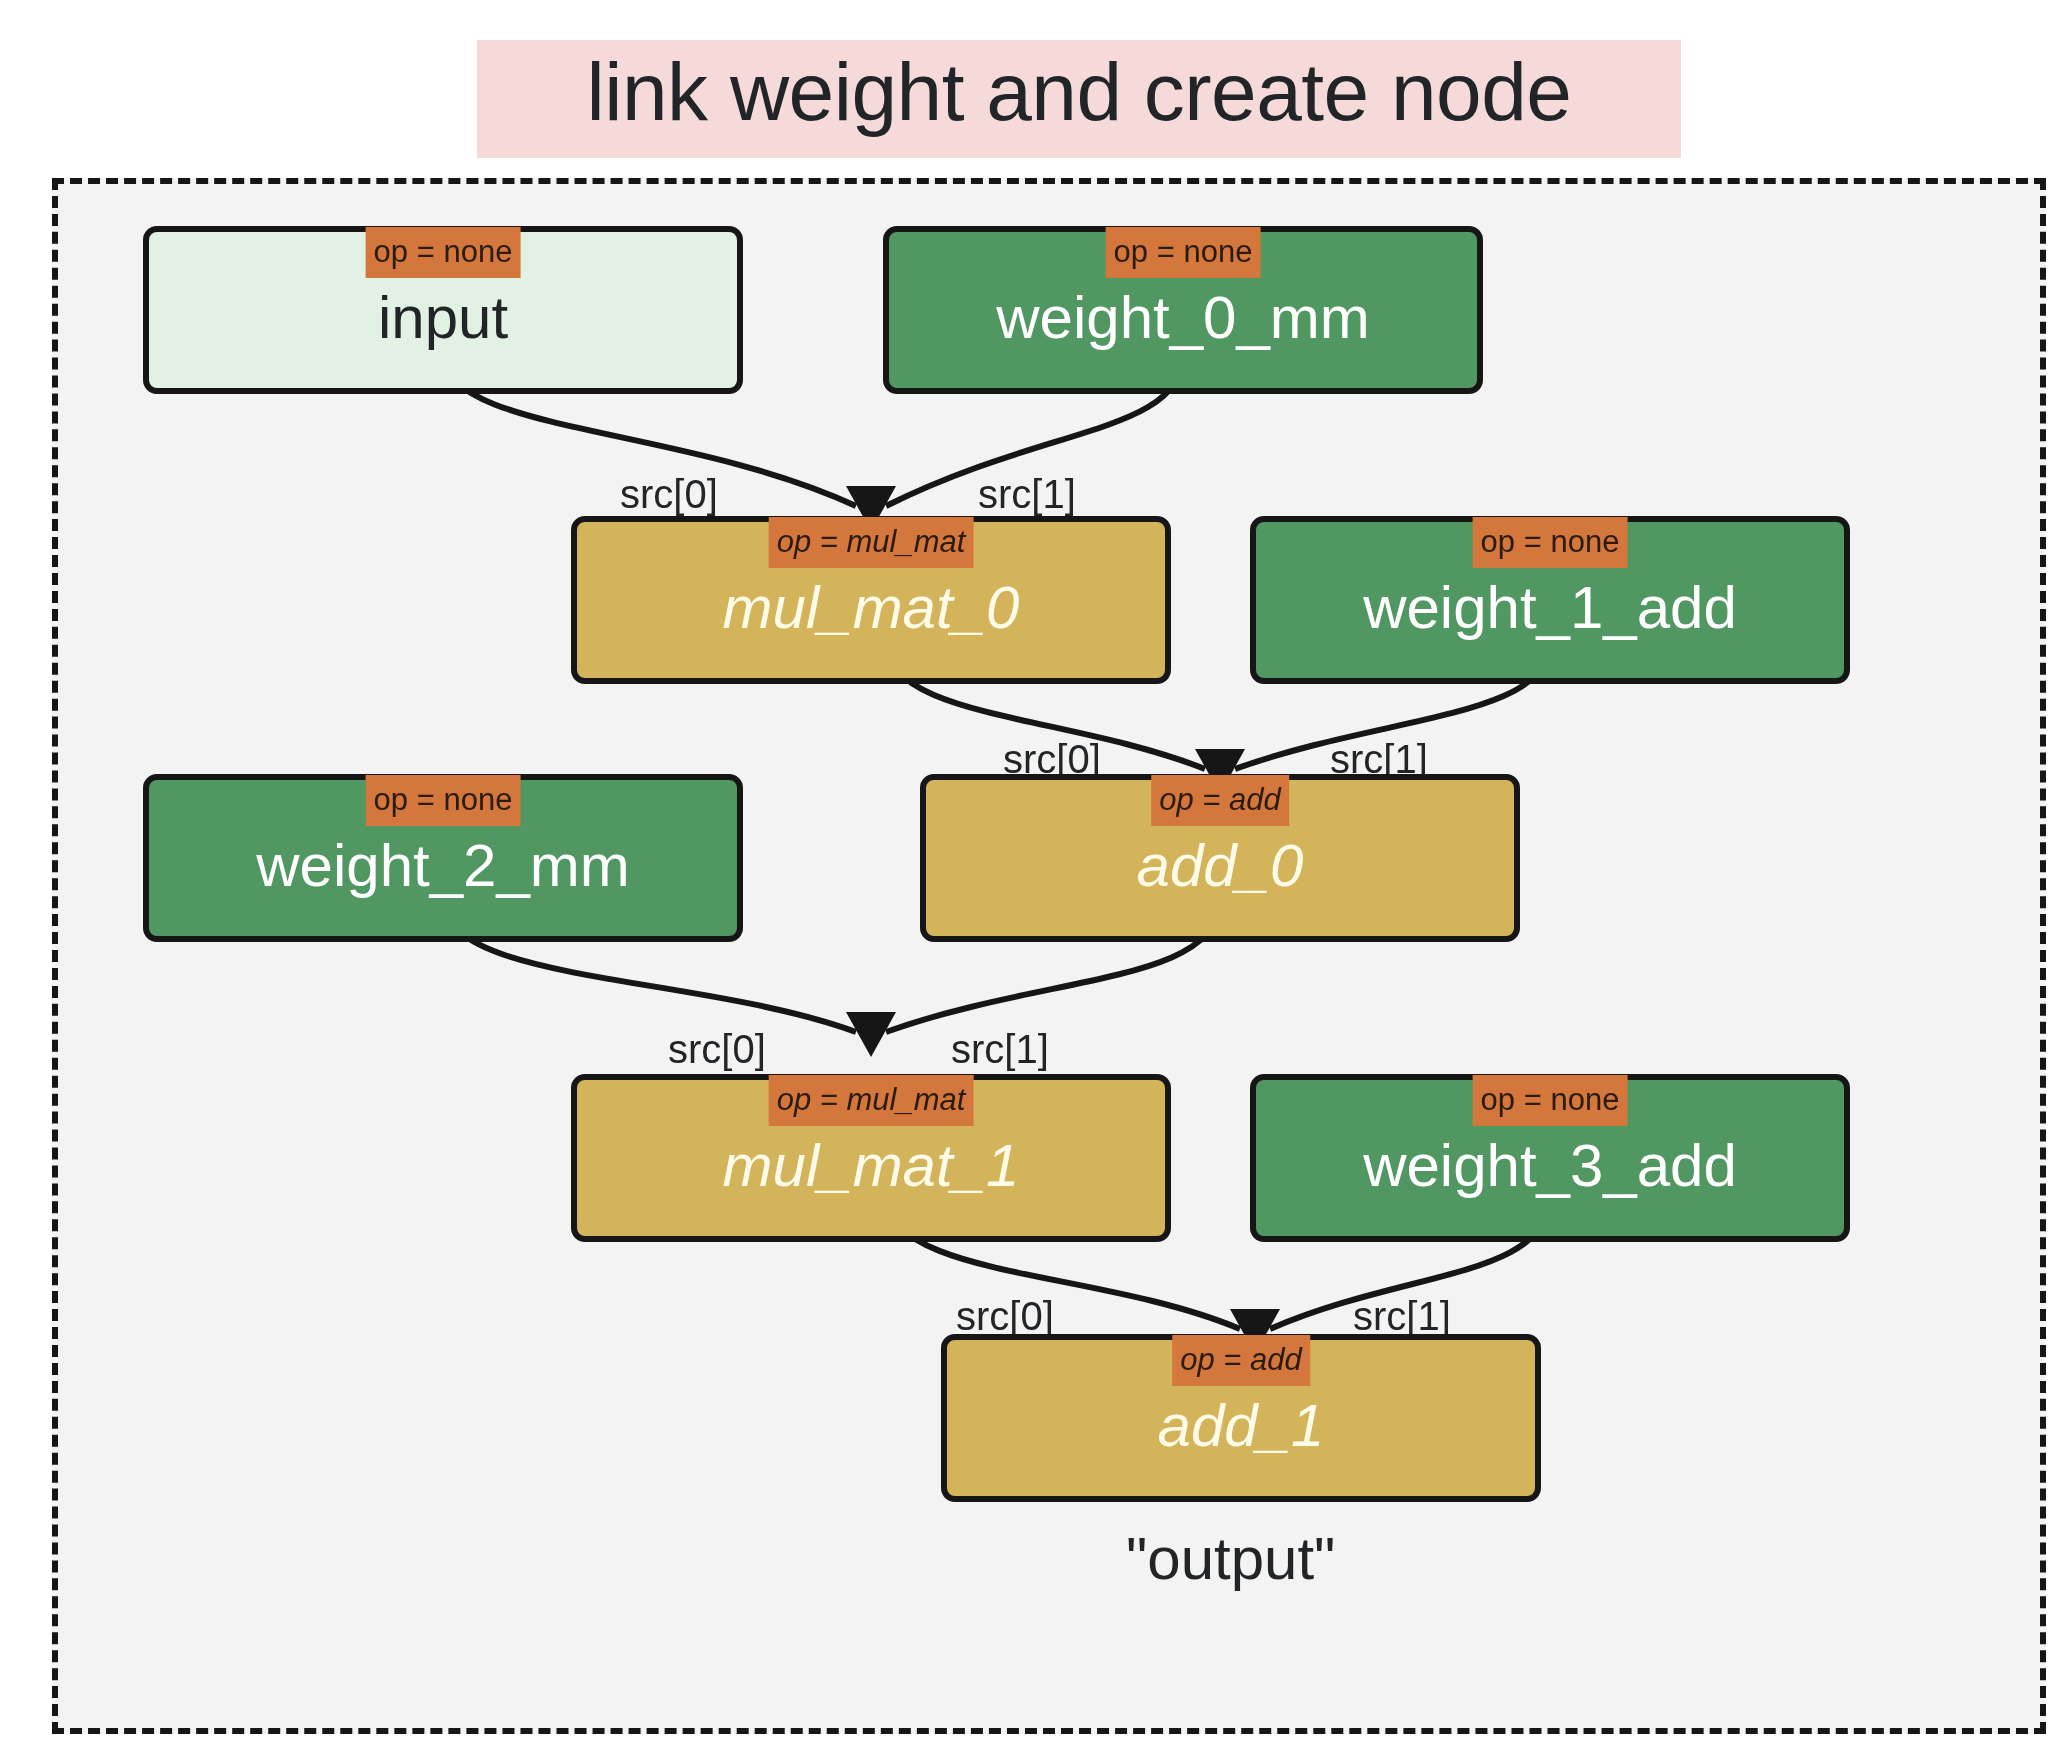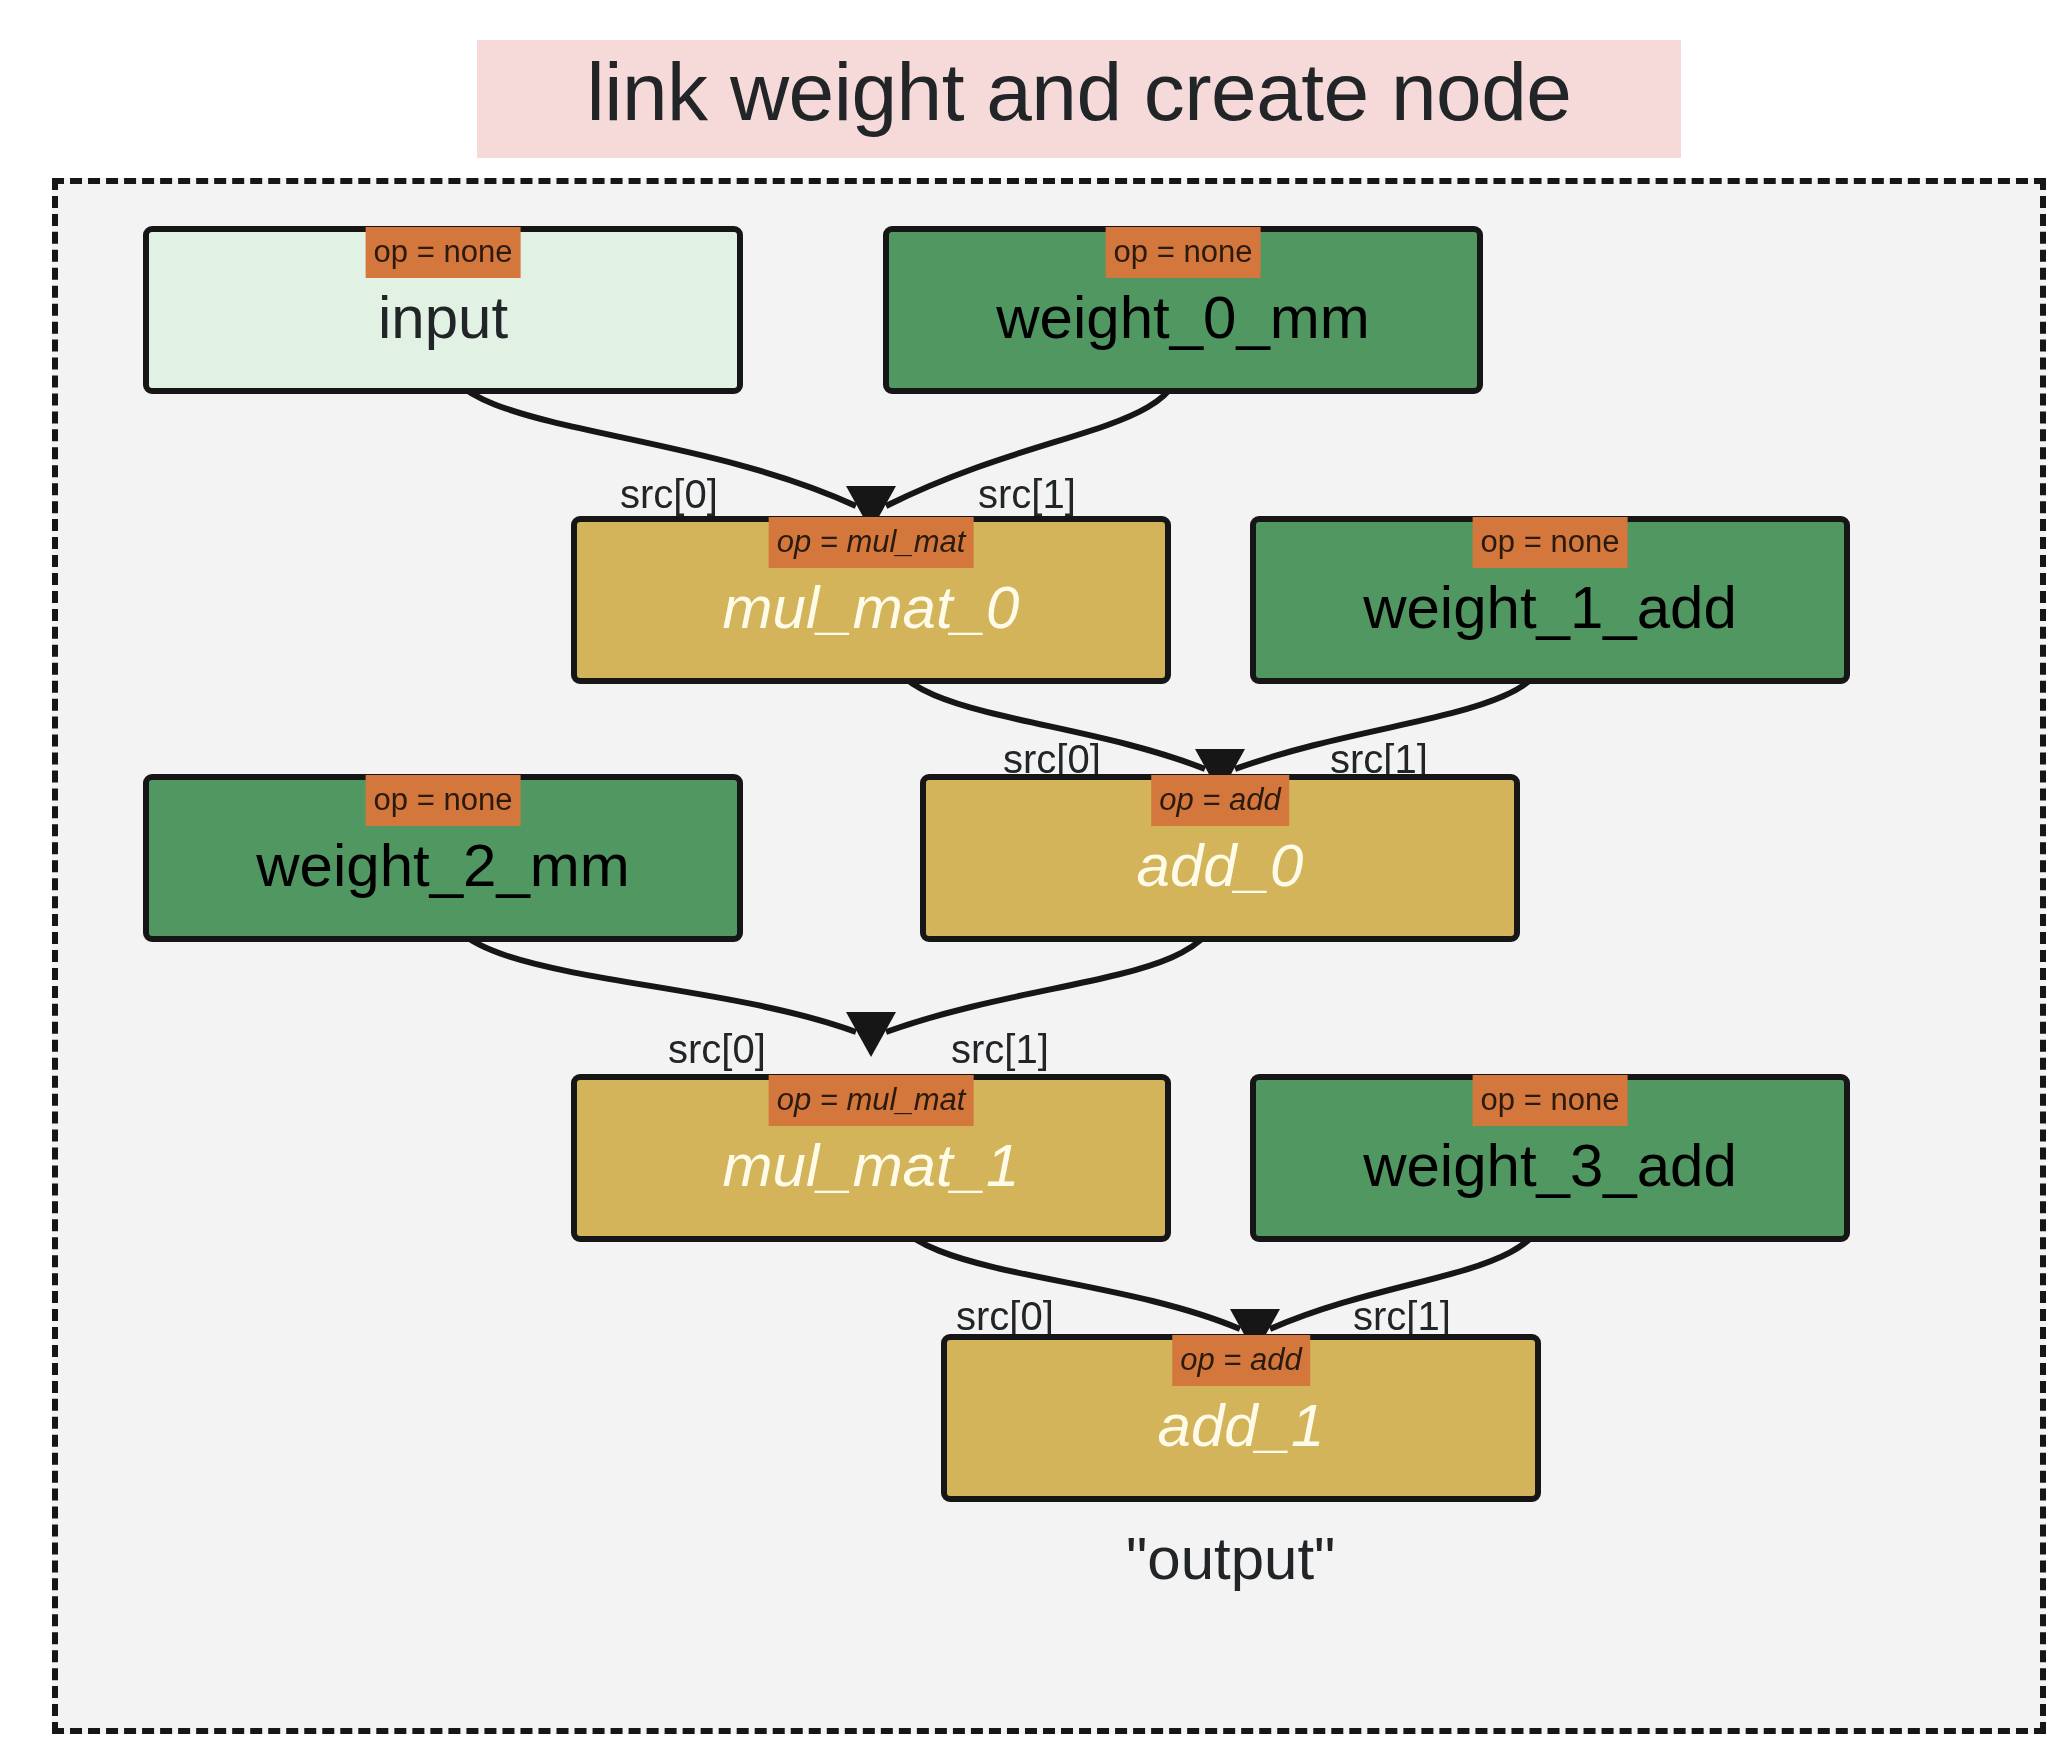--- a/index.html
+++ b/index.html
@@ -49,21 +49,21 @@
     height: 1556px;
     background: #f3f3f3;
     border: 6px dashed #161616;
     box-sizing: border-box;
   }
 
   
   .node {
     position: absolute;
     border: 6px solid #161616;
-    border-radius: 9px;
+    border-radius: 14px;
     box-sizing: border-box;
     display: flex;
     align-items: center;
     justify-content: center;
     overflow: visible;
   }
   .node .node-label {
     font-size: 60px;
     line-height: 1;
     white-space: nowrap;
@@ -79,21 +79,21 @@
     font-size: 31px;
     line-height: 1;
     padding: 9px 8px 11px 8px;
     white-space: nowrap;
     z-index: 2;
   }
 
   .node.kind-input   { background: #e1f2e5; }
   .node.kind-input   .node-label { color: #222527; }
   .node.kind-weight  { background: #519761; }
-  .node.kind-weight  .node-label { color: #000000; }
+  .node.kind-weight  .node-label { color: #ffffff; }
   .node.kind-op      { background: #d3b45a; font-style: italic; }
   .node.kind-op      .node-label { color: #fefce8; }
 
   
   .edge-label {
     position: absolute;
     font-size: 40px;
     color: #222527;
     white-space: nowrap;
     line-height: 1;

